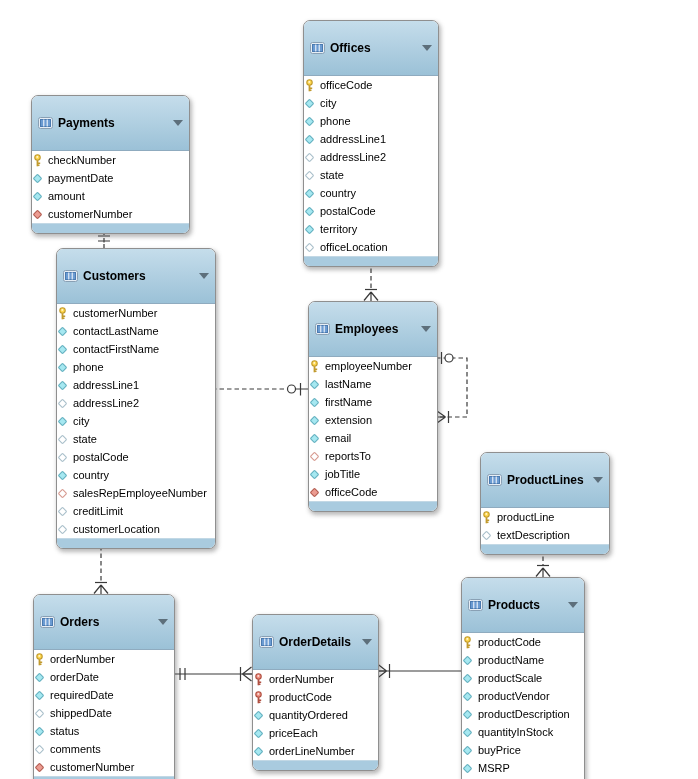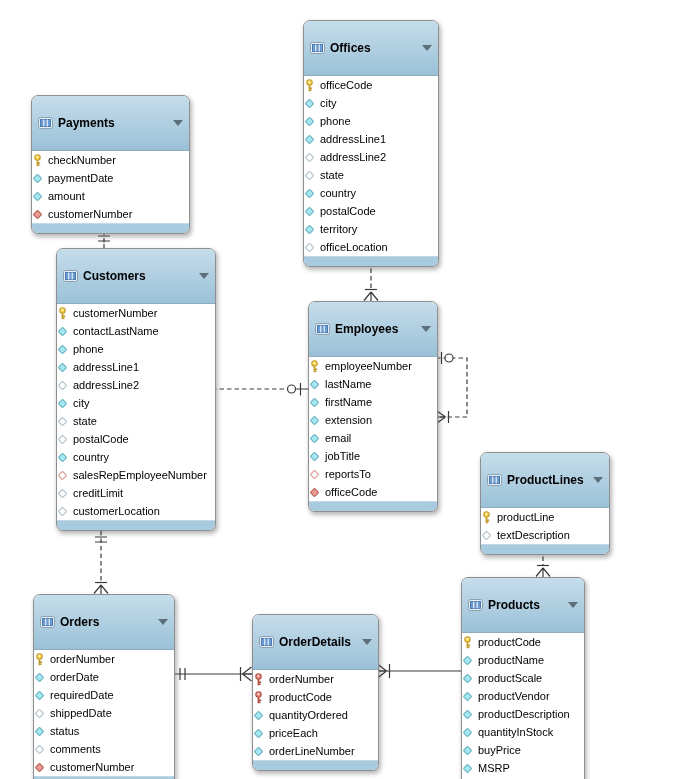--- a/index.html
+++ b/index.html
@@ -285,20 +285,28 @@
             </svg>
           </span>
           <span class="fl">contactLastName</span>
         </div>
         <div class="row">
           <span class="fi">
             <svg width="11" height="11" viewBox="0 0 11 11">
               <rect x="2.6" y="2.6" width="5.8" height="5.8" rx="0.8" transform="rotate(45 5.5 5.5)" fill="#a6e8f1" stroke="#62b0bf" stroke-width="1.1"></rect>
             </svg>
           </span>
+          <span class="fl">contactFirstName</span>
+        </div>
+        <div class="row">
+          <span class="fi">
+            <svg width="11" height="11" viewBox="0 0 11 11">
+              <rect x="2.6" y="2.6" width="5.8" height="5.8" rx="0.8" transform="rotate(45 5.5 5.5)" fill="#a6e8f1" stroke="#62b0bf" stroke-width="1.1"></rect>
+            </svg>
+          </span>
           <span class="fl">phone</span>
         </div>
         <div class="row">
           <span class="fi">
             <svg width="11" height="11" viewBox="0 0 11 11">
               <rect x="2.6" y="2.6" width="5.8" height="5.8" rx="0.8" transform="rotate(45 5.5 5.5)" fill="#a6e8f1" stroke="#62b0bf" stroke-width="1.1"></rect>
             </svg>
           </span>
           <span class="fl">addressLine1</span>
         </div>
@@ -423,32 +431,32 @@
           <span class="fi">
             <svg width="11" height="11" viewBox="0 0 11 11">
               <rect x="2.6" y="2.6" width="5.8" height="5.8" rx="0.8" transform="rotate(45 5.5 5.5)" fill="#a6e8f1" stroke="#62b0bf" stroke-width="1.1"></rect>
             </svg>
           </span>
           <span class="fl">email</span>
         </div>
         <div class="row">
           <span class="fi">
             <svg width="11" height="11" viewBox="0 0 11 11">
+              <rect x="2.6" y="2.6" width="5.8" height="5.8" rx="0.8" transform="rotate(45 5.5 5.5)" fill="#ffffff" stroke="#d6998f" stroke-width="1.1"></rect>
+            </svg>
+          </span>
+          <span class="fl">reportsTo</span>
+        </div>
+        <div class="row">
+          <span class="fi">
+            <svg width="11" height="11" viewBox="0 0 11 11">
               <rect x="2.6" y="2.6" width="5.8" height="5.8" rx="0.8" transform="rotate(45 5.5 5.5)" fill="#a6e8f1" stroke="#62b0bf" stroke-width="1.1"></rect>
             </svg>
           </span>
           <span class="fl">jobTitle</span>
-        </div>
-        <div class="row">
-          <span class="fi">
-            <svg width="11" height="11" viewBox="0 0 11 11">
-              <rect x="2.6" y="2.6" width="5.8" height="5.8" rx="0.8" transform="rotate(45 5.5 5.5)" fill="#ffffff" stroke="#d6998f" stroke-width="1.1"></rect>
-            </svg>
-          </span>
-          <span class="fl">reportsTo</span>
         </div>
         <div class="row">
           <span class="fi">
             <svg width="11" height="11" viewBox="0 0 11 11">
               <rect x="2.6" y="2.6" width="5.8" height="5.8" rx="0.8" transform="rotate(45 5.5 5.5)" fill="#ec9c92" stroke="#b25a4e" stroke-width="1.1"></rect>
             </svg>
           </span>
           <span class="fl">officeCode</span>
         </div>
       </div>

